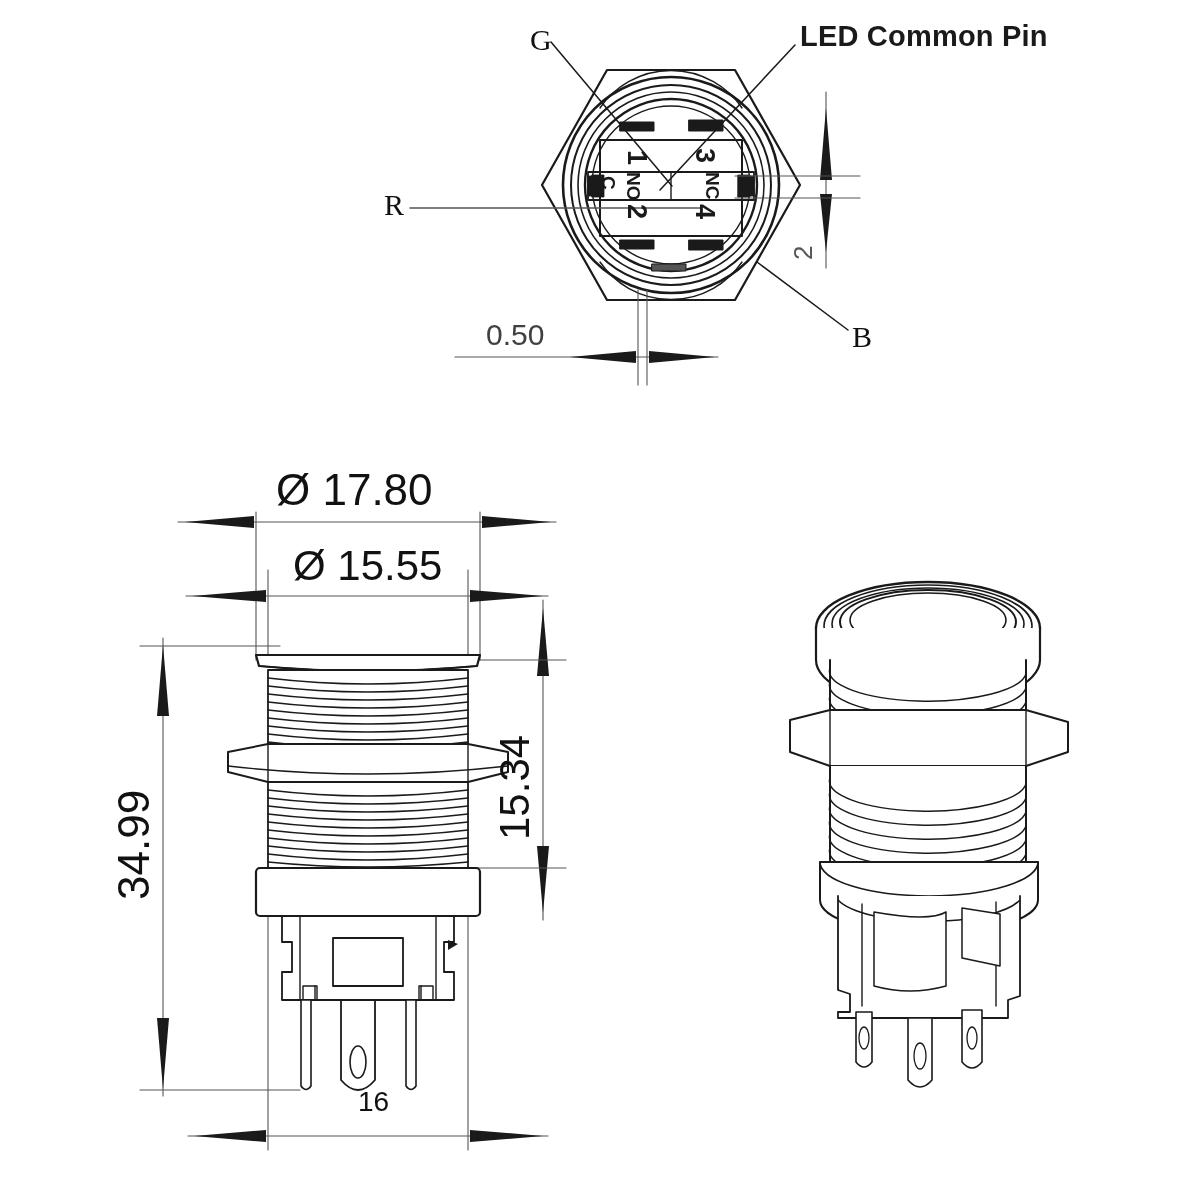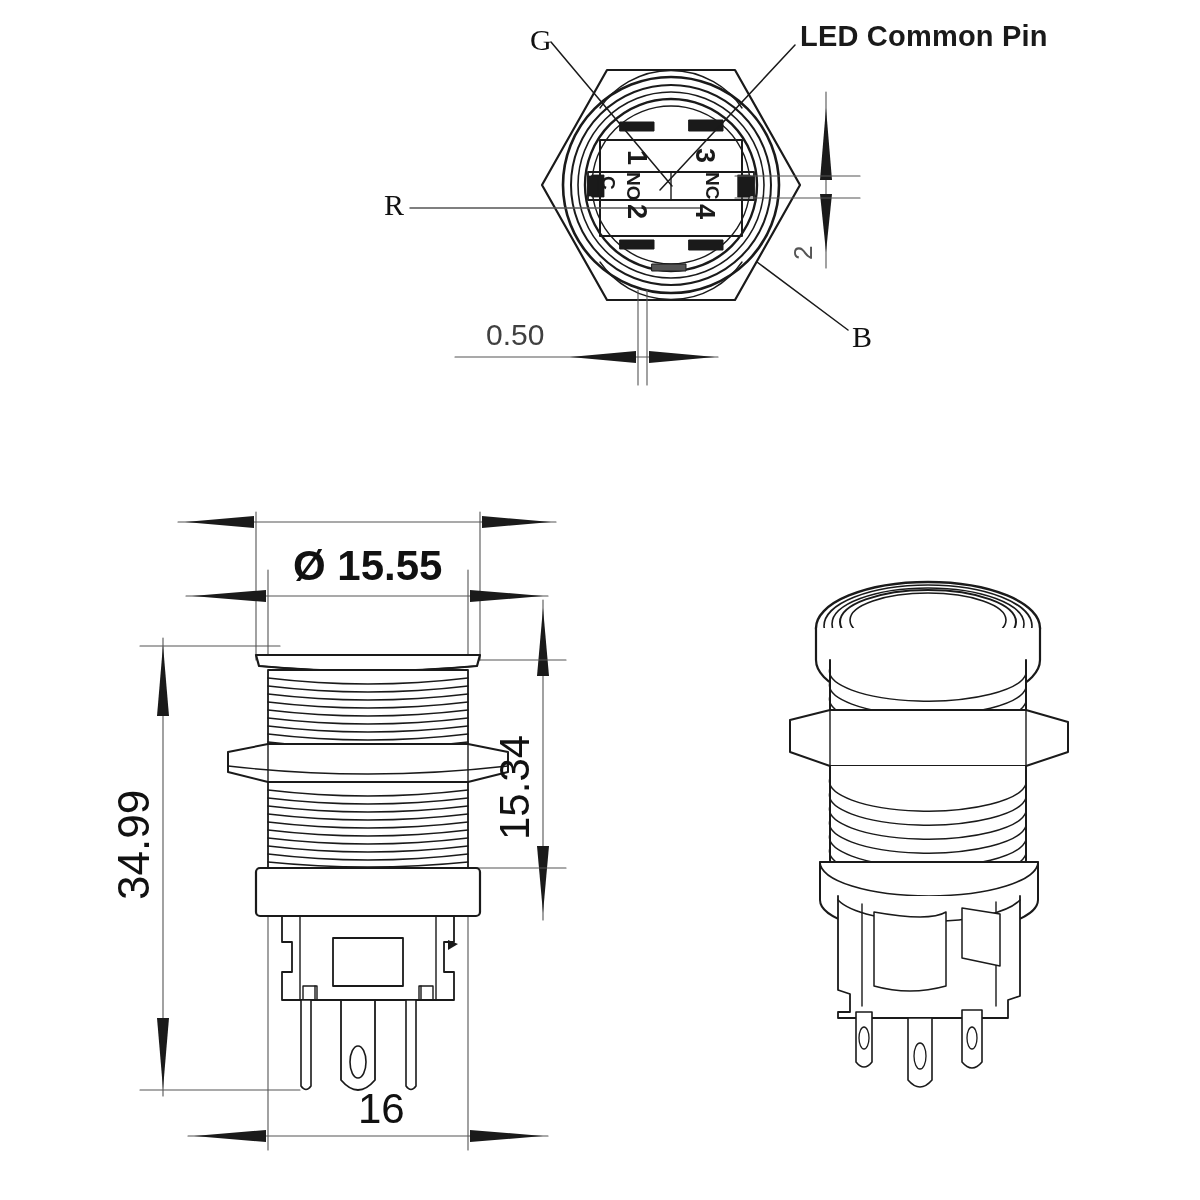--- a/index.html
+++ b/index.html
@@ -164,24 +164,25 @@
       <rect x="419" y="986" width="14" height="14" stroke-width="1.4" fill="none"></rect>
       <polygon points="448,940 458,944 448,950" fill="#1a1a1a" stroke="none"></polygon>
 
       <path d="M 301,1000 L 301,1086 Q 306,1093 311,1086 L 311,1000 Z" stroke-width="1.6" fill="#ffffff"></path>
       <path d="M 341,1000 L 341,1080 Q 358,1100 375,1080 L 375,1000 Z" stroke-width="1.8" fill="#ffffff"></path>
       <ellipse cx="358" cy="1062" rx="8" ry="16" stroke-width="1.6" fill="#ffffff"></ellipse>
       <path d="M 406,1000 L 406,1086 Q 411,1093 416,1086 L 416,1000 Z" stroke-width="1.6" fill="#ffffff"></path>
     </g>
   </svg>
 
-  <div class="txt dim" style="left:293px;top:545px;font-size:42px;font-weight:bold;">Ø 15.55</div>
+  <div class="txt dim" style="left:276px;top:468px;font-size:44px;">Ø 17.80</div>
+  <div class="txt dim" style="left:293px;top:545px;font-size:42px;">Ø 15.55</div>
   <div class="txt dim rot90" style="left:112px;top:900px;font-size:44px;">34.99</div>
   <div class="txt dim rot90" style="left:494px;top:840px;font-size:42px;">15.34</div>
-  <div class="txt dim" style="left:358px;top:1088px;font-size:42px;">16</div>
+  <div class="txt dim" style="left:358px;top:1088px;font-size:28px;">16</div>
 
   <svg class="layer" viewBox="0 0 1200 1200">
     <g stroke="#1a1a1a" fill="none" stroke-linecap="round" stroke-linejoin="round">
 
       <ellipse cx="928" cy="628" rx="112" ry="46" stroke-width="2.4" fill="#ffffff"></ellipse>
       <ellipse cx="928" cy="626" rx="104" ry="41" stroke-width="1.6" fill="#ffffff"></ellipse>
       <ellipse cx="928" cy="624" rx="96" ry="36" stroke-width="1.6" fill="#ffffff"></ellipse>
       <ellipse cx="928" cy="622" rx="88" ry="32" stroke-width="2.0" fill="#ffffff"></ellipse>
       <ellipse cx="928" cy="620" rx="78" ry="27" stroke-width="1.6" fill="#ffffff"></ellipse>
 

